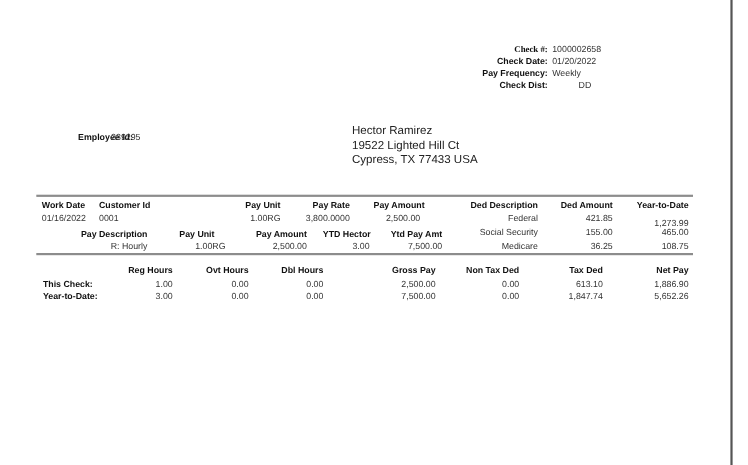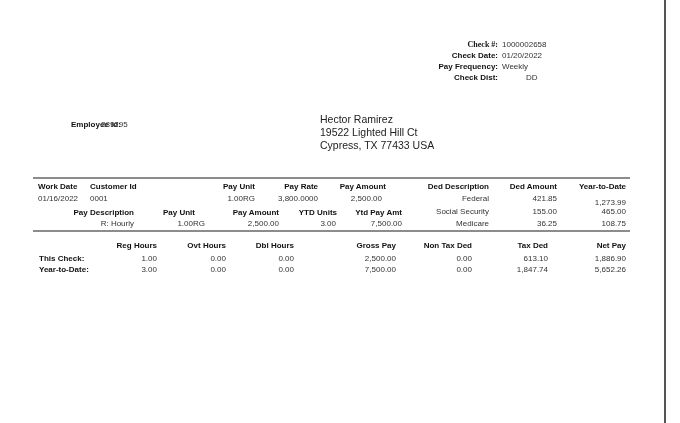--- a/index.html
+++ b/index.html
@@ -80,21 +80,21 @@
     <div class="abs fs8 val r" style="right:425px; top:194px;">1.00RG</div>
     <div class="abs fs8 val r" style="right:362px; top:194px;">3,800.0000</div>
     <div class="abs fs8 val r" style="right:298px; top:194px;">2,500.00</div>
   </div>
 </div>
 
 <div>
   <div class="abs fs8 b r" style="right:546px; top:208px;">Pay Description</div>
   <div class="abs fs8 b r" style="right:485px; top:208px;">Pay Unit</div>
   <div class="abs fs8 b r" style="right:401px; top:208px;">Pay Amount</div>
-  <div class="abs fs8 b r" style="right:343px; top:208px;">YTD Units</div>
+  <div class="abs fs8 b r" style="right:343px; top:208px;">YTD Hector</div>
   <div class="abs fs8 b r" style="right:278px; top:208px;">Ytd Pay Amt</div>
 
   <div>
     <div class="abs fs8 val r" style="right:546px; top:219px;">R: Hourly</div>
     <div class="abs fs8 val r" style="right:475px; top:219px;">1.00RG</div>
     <div class="abs fs8 val r" style="right:401px; top:219px;">2,500.00</div>
     <div class="abs fs8 val r" style="right:344px; top:219px;">3.00</div>
     <div class="abs fs8 val r" style="right:278px; top:219px;">7,500.00</div>
   </div>
 </div>

